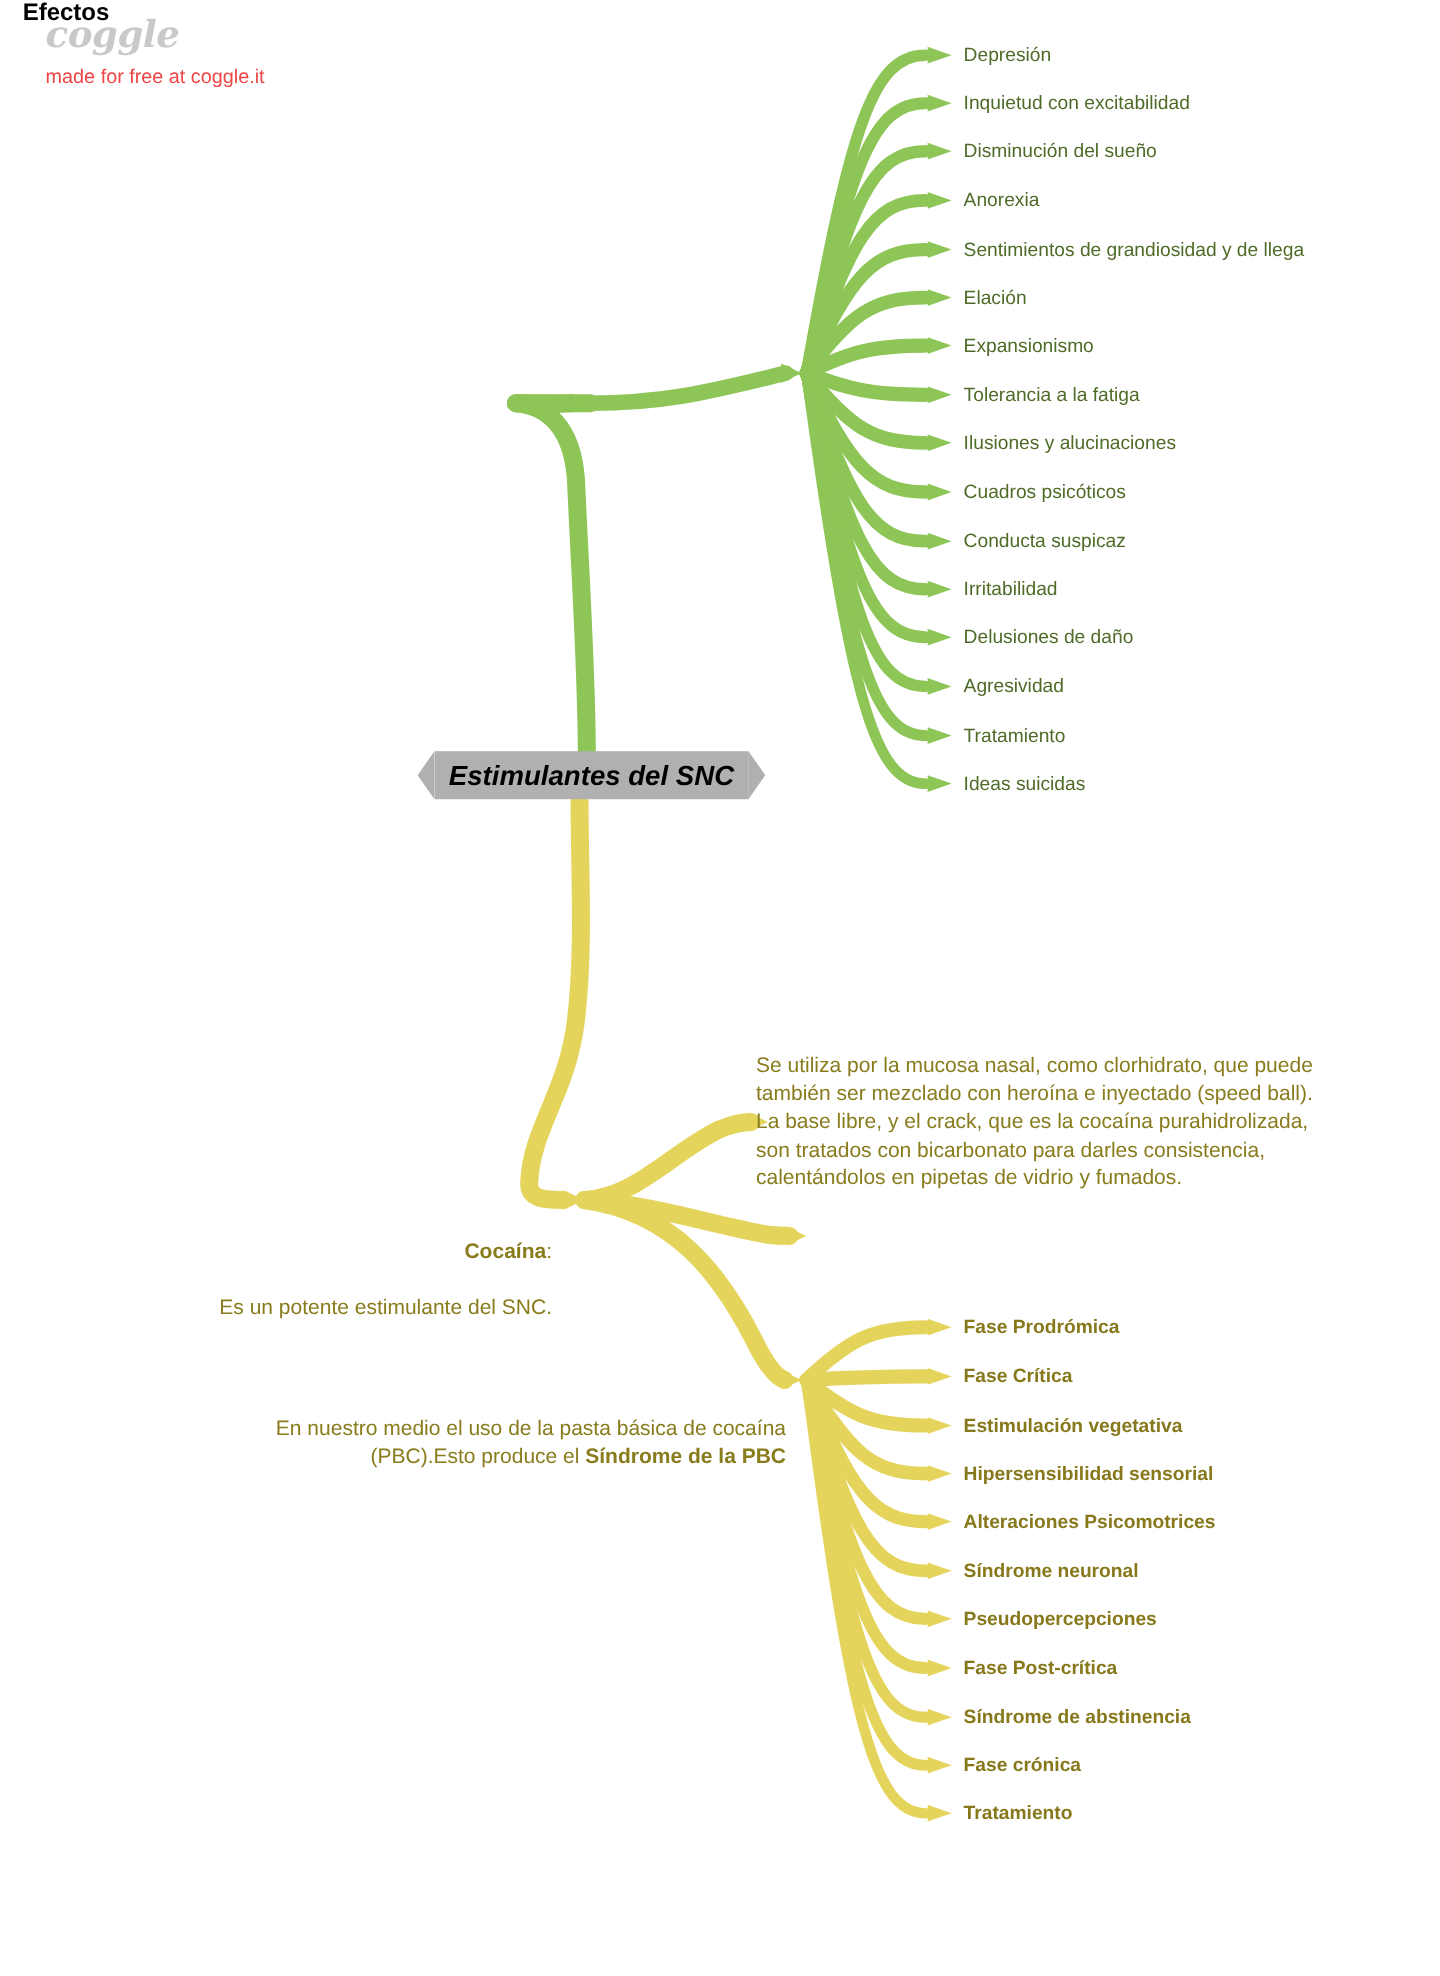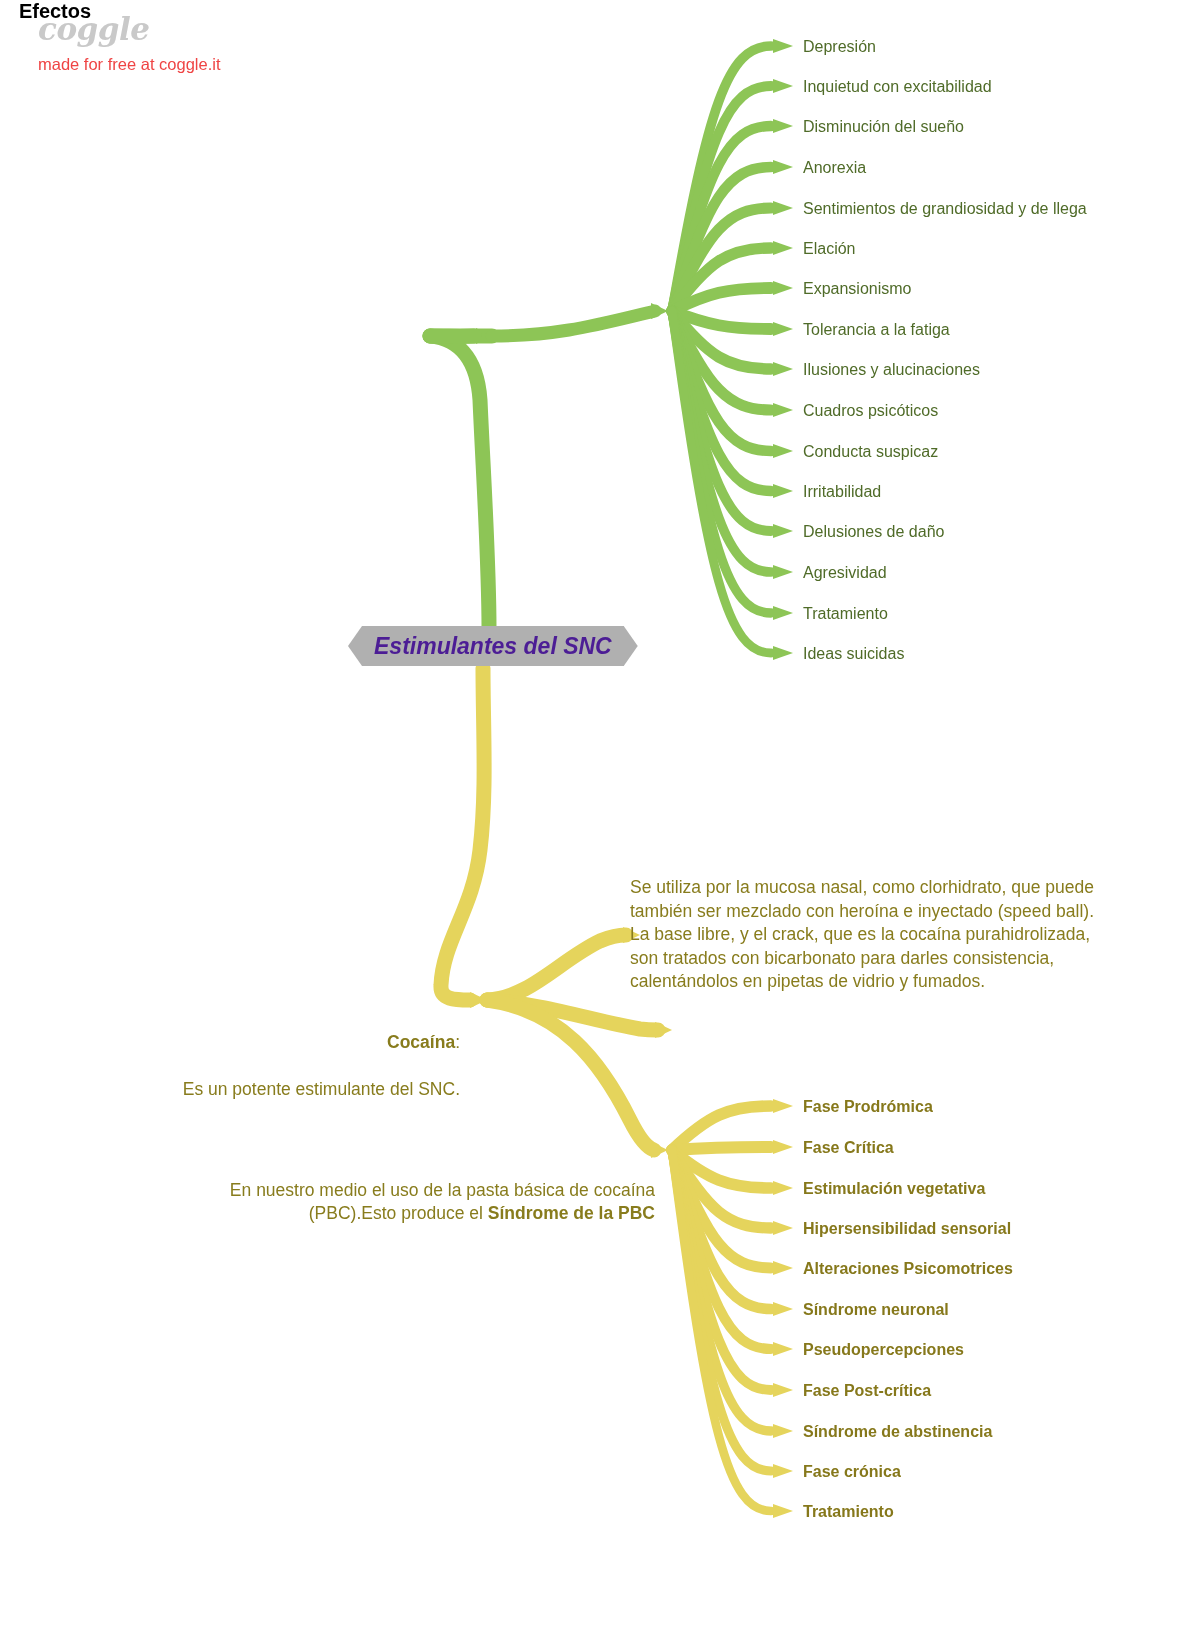--- a/index.html
+++ b/index.html
@@ -79,21 +79,21 @@
     background: #b0b0b0;
     height: 40px;
     display: flex;
     align-items: center;
     padding: 0 12px;
   }
   #root-node .label {
     font-size: 23px;
     font-weight: 700;
     font-style: italic;
-    color: #4c1d95;
+    color: #000000;
     white-space: nowrap;
   }
 
   
   .txt {
     position: absolute;
     font-size: 17.5px;
     line-height: 23.5px;
     white-space: pre-line;
   }

